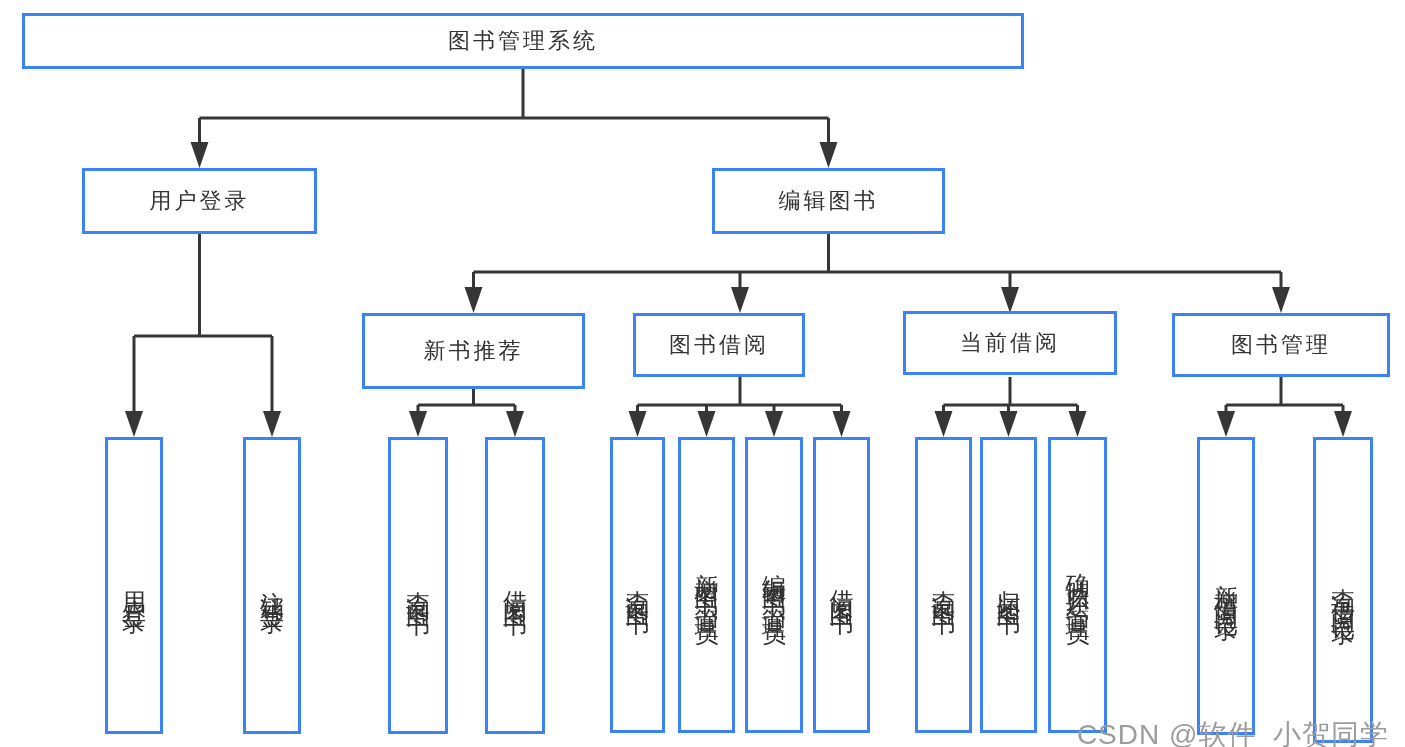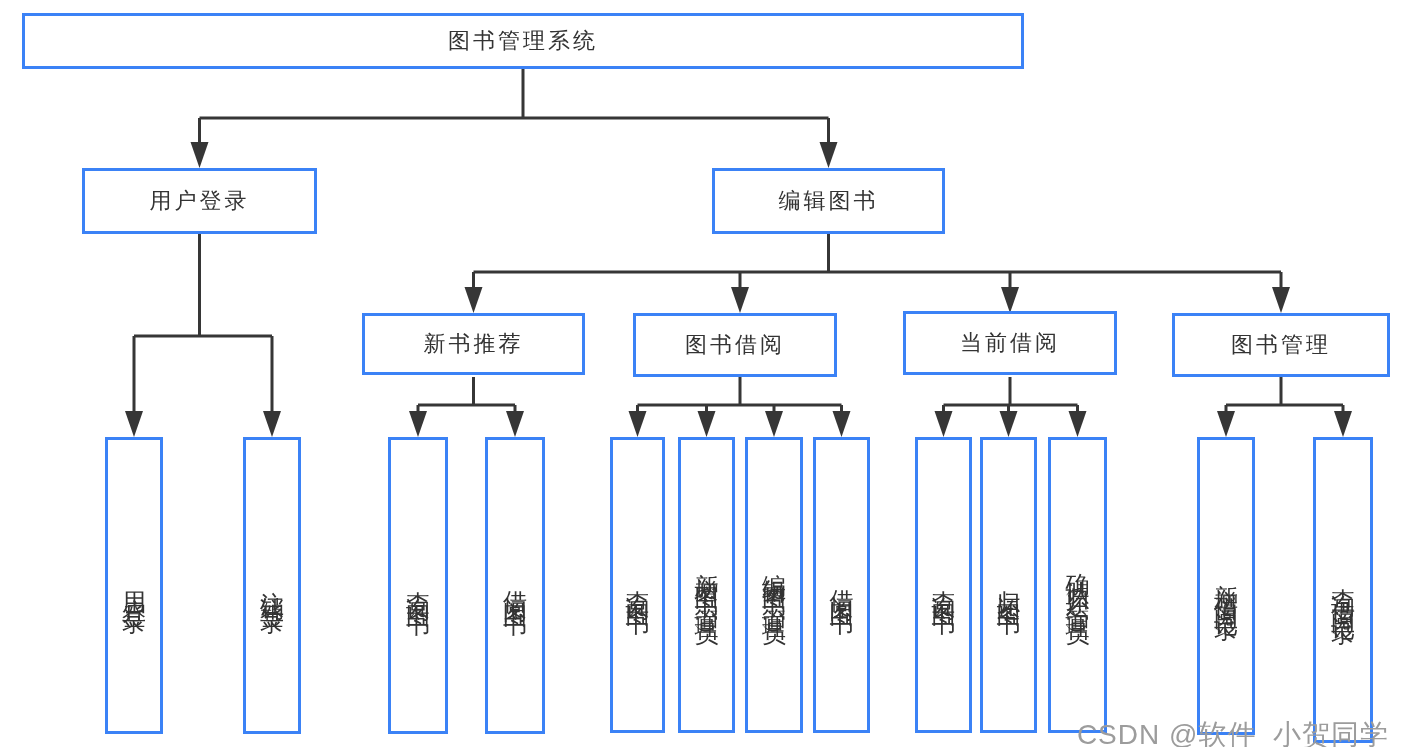--- a/index.html
+++ b/index.html
@@ -125,24 +125,24 @@
     <span class="h-label">图书管理系统</span>
   </div>
 
   <div class="box" style="left:82px;top:168px;width:235px;height:66px">
     <span class="h-label">用户登录</span>
   </div>
   <div class="box" style="left:712px;top:168px;width:233px;height:66px">
     <span class="h-label">编辑图书</span>
   </div>
 
-  <div class="box" style="left:362px;top:313px;width:223px;height:62px">
+  <div class="box" style="left:362px;top:313px;width:223px;height:76px">
     <span class="h-label">新书推荐</span>
   </div>
-  <div class="box" style="left:633px;top:313px;width:204px;height:64px">
+  <div class="box" style="left:633px;top:313px;width:172px;height:64px">
     <span class="h-label">图书借阅</span>
   </div>
   <div class="box" style="left:903px;top:311px;width:214px;height:64px">
     <span class="h-label">当前借阅</span>
   </div>
   <div class="box" style="left:1172px;top:313px;width:218px;height:64px">
     <span class="h-label">图书管理</span>
   </div>
 
   <div class="box" style="left:105px;top:437px;width:58px;height:297px">

